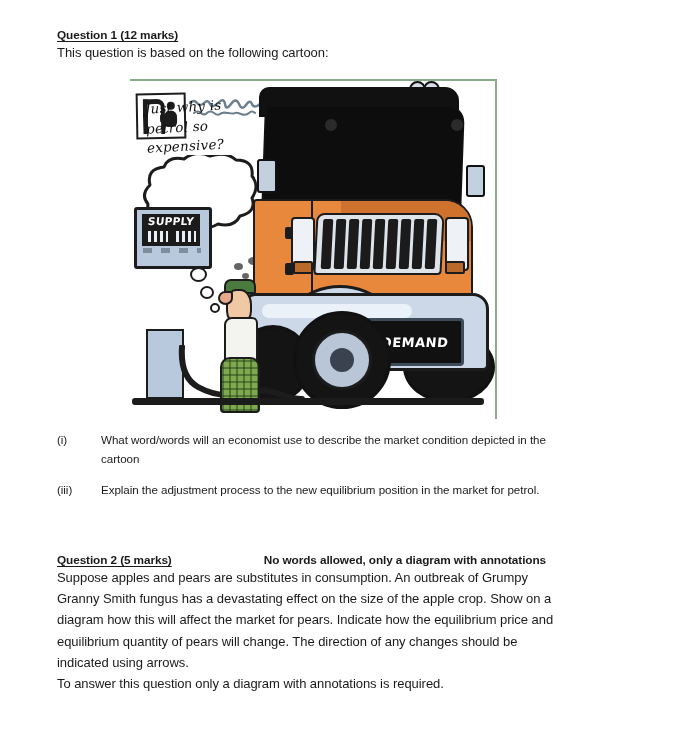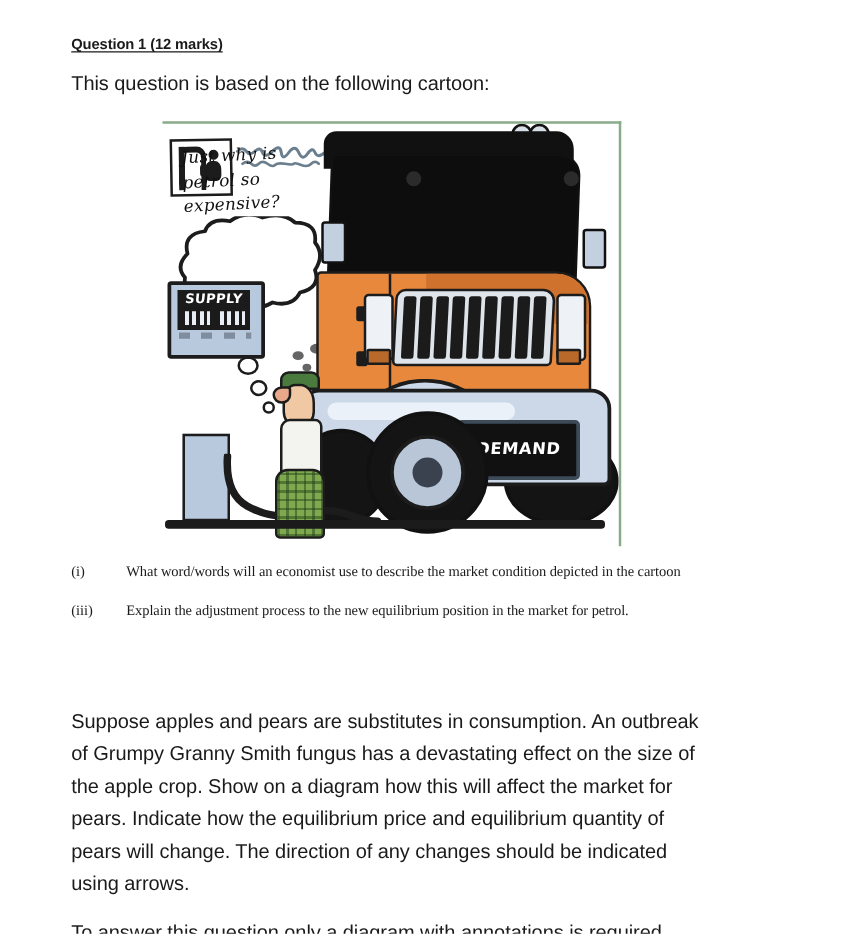--- a/index.html
+++ b/index.html
@@ -30,34 +30,33 @@
     justify-content: space-between;
     align-items: baseline;
     font-size: 11.8px;
     font-weight: bold;
     letter-spacing: -0.1px;
   }
   .qhead .left { text-decoration: underline; text-underline-offset: 2px; }
   .qhead .right { padding-right: 12px; }
 
   .para {
-    font-size: 16px;
+    font-size: 13px;
     line-height: 1.62;
-    margin-top: 13px;
+    margin-top: 0;
     letter-spacing: -0.05px;
   }
 
   .qitem {
     font-size: 11.6px;
     line-height: 1.62;
     margin-top: 12px;
     padding-left: 44px;
     text-indent: -44px;
     letter-spacing: -0.05px;
-    font-family: Liberation Serif, serif;
   }
   .qitem .num {
     display: inline-block;
     width: 44px;
     text-indent: 0;
   }
   .spacer-xl { height: 54px; }
 
   
   .cartoon-wrap {
@@ -553,17 +552,21 @@
 
   <div class="qitem">
     <span class="num">(i)</span><span>What word/words will an economist use to describe the market condition depicted in the cartoon</span>
   </div>
   <div class="qitem">
     <span class="num">(iii)</span><span>Explain the adjustment process to the new equilibrium position in the market for petrol.</span>
   </div>
 
   <div class="spacer-xl"></div>
 
+  <div class="qhead">
+    <span class="left">Question 2 (5 marks)</span>
+    <span class="right" style="padding-right:24px;">No words allowed, only a diagram with annotations</span>
+  </div>
 
   <div class="para">Suppose apples and pears are substitutes in consumption. An outbreak of Grumpy Granny Smith fungus has a devastating effect on the size of the apple crop. Show on a diagram how this will affect the market for pears. Indicate how the equilibrium price and equilibrium quantity of pears will change. The direction of any changes should be indicated using arrows.</div>
   <div class="para">To answer this question only a diagram with annotations is required.</div>
 
 </div>
 
 </body></html>

